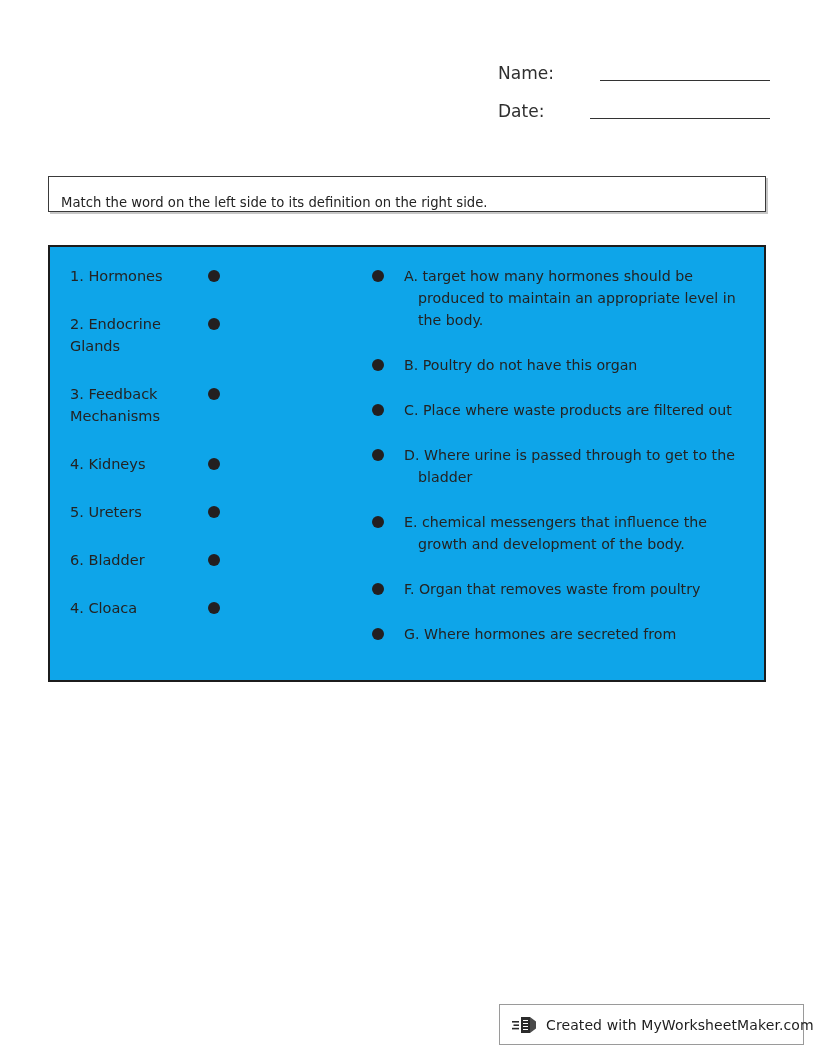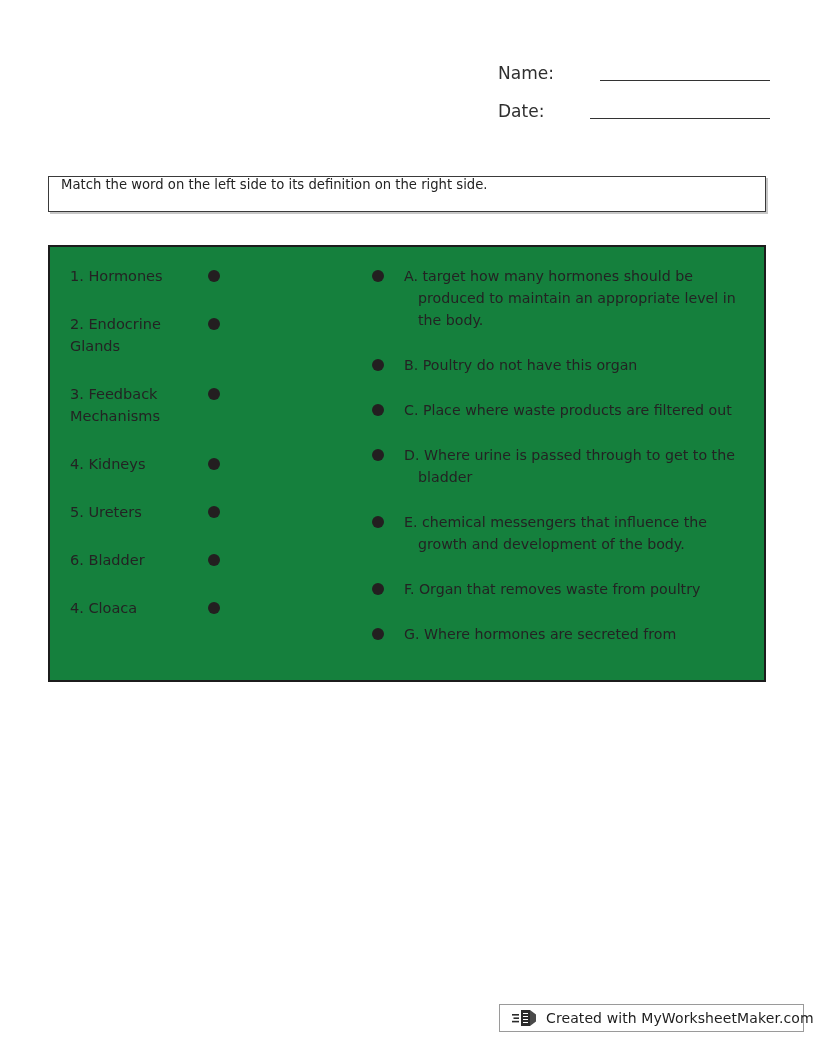--- a/index.html
+++ b/index.html
@@ -68,38 +68,38 @@
     position: absolute;
     left: 48px;
     top: 176px;
     width: 718px;
     height: 36px;
     border: 1.5px solid #3a3a3a;
     background: #ffffff;
     box-shadow: 2px 2px 0 rgba(0,0,0,0.22);
     box-sizing: border-box;
     display: flex;
-    align-items: flex-start;
+    align-items: flex-end;
   }
   .instruction-text {
     padding-left: 12px;
     font-size: 13.2px;
     color: #232323;
     line-height: 16px;
   }
 
   
   .match-box {
     position: absolute;
     left: 48px;
     top: 245px;
     width: 718px;
     height: 437px;
     border: 2px solid #1c1c1c;
-    background: #15803d;
+    background: #0ea5e9;
     box-sizing: border-box;
   }
 
   .col-left {
     position: absolute;
     left: 18px;
     top: 18px;
     width: 210px;
   }
   .col-right {
@@ -162,21 +162,21 @@
     text-indent: -14px;
     padding-left: 14px;
   }
 
   
   .footer-badge {
     position: absolute;
     left: 499px;
     top: 1004px;
     width: 305px;
-    height: 28px;
+    height: 41px;
     border: 1px solid #9a9a9a;
     background: #ffffff;
     box-sizing: border-box;
     display: flex;
     align-items: center;
     padding-left: 12px;
   }
   .badge-icon {
     width: 26px;
     height: 24px;

